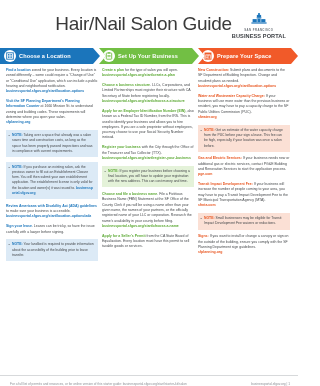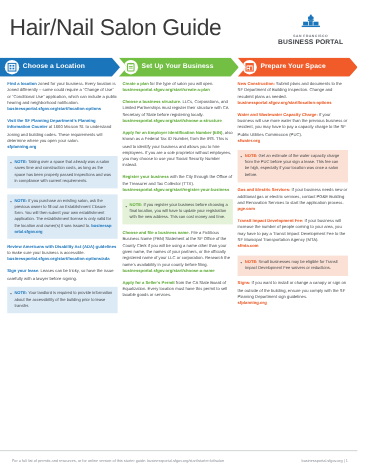--- a/index.html
+++ b/index.html
@@ -9,21 +9,21 @@
     font-family: "Liberation Sans", sans-serif;
     overflow: hidden;
   }
   .page { position: relative; width: 298px; height: 386px; background:#fff; }
 
   
   .header {
     position: relative;
     height: 48px;
     padding: 10px 8px 0 8px;
-    display: flex; align-items: flex-start; justify-content: space-between;
+    display: flex; align-items: flex-start; justify-content: flex-end;
   }
   .doc-title {
     font-size: 19px; font-weight: 400; color: #3a3a3a;
     letter-spacing: -0.3px; line-height: 1.05; margin-top: 4px;
   }
   .logo { display: flex; flex-direction: column; align-items: center; padding-right: 4px; }
   .logo-mark { margin-bottom: 1px; }
   .logo-line1 {
     font-size: 2.8px; letter-spacing: 0.45px; color: #6d7278; font-weight: 700;
     text-align: center; line-height: 1.2;

